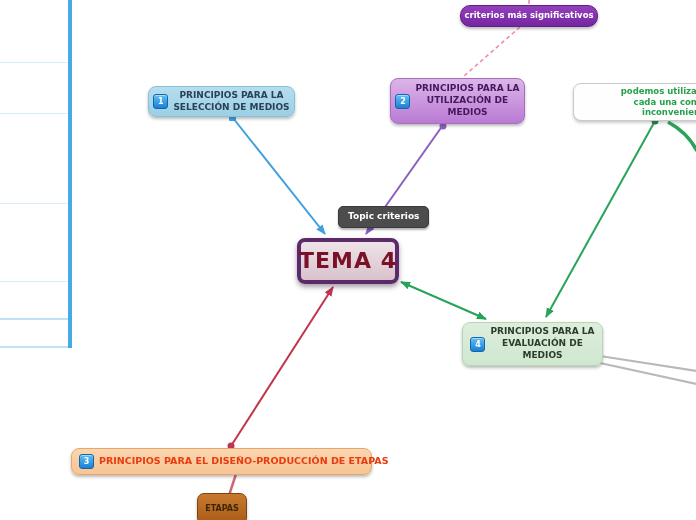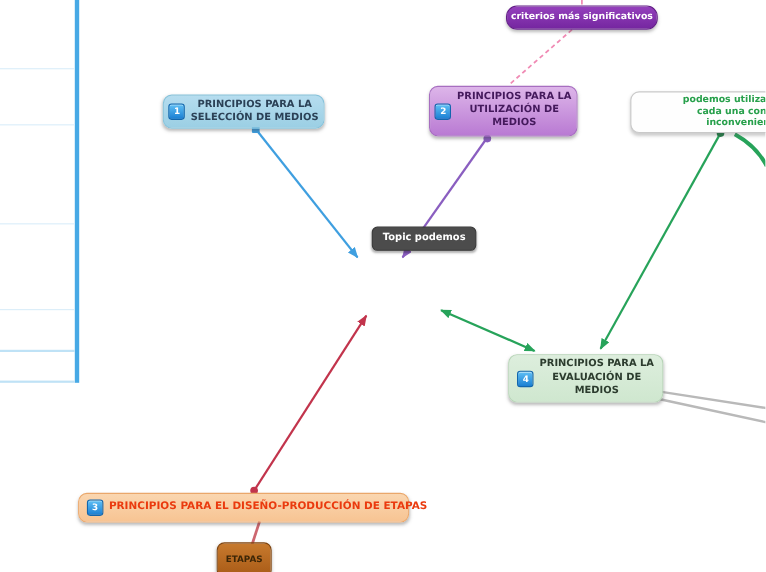--- a/index.html
+++ b/index.html
@@ -136,23 +136,26 @@
     <span class="label">criterios más significativos</span>
   </div>
 
   <div class="node nota">
     <span class="label">podemos utilizar diferentes
 cada una con sus vent
 inconvenientes, co</span>
   </div>
 
   <div class="node floating-tag">
-    <span class="label">Topic podemos</span>
+    <span class="label">Topic criterios</span>
   </div>
 
+  <div class="node central">
+    <span class="label">TEMA 4</span>
+  </div>
 
   <div class="node node-4">
     <span class="badge">4</span>
     <span class="label">PRINCIPIOS PARA LA
 EVALUACIÓN DE
 MEDIOS</span>
   </div>
 
   <div class="node node-3">
     <span class="badge">3</span>

